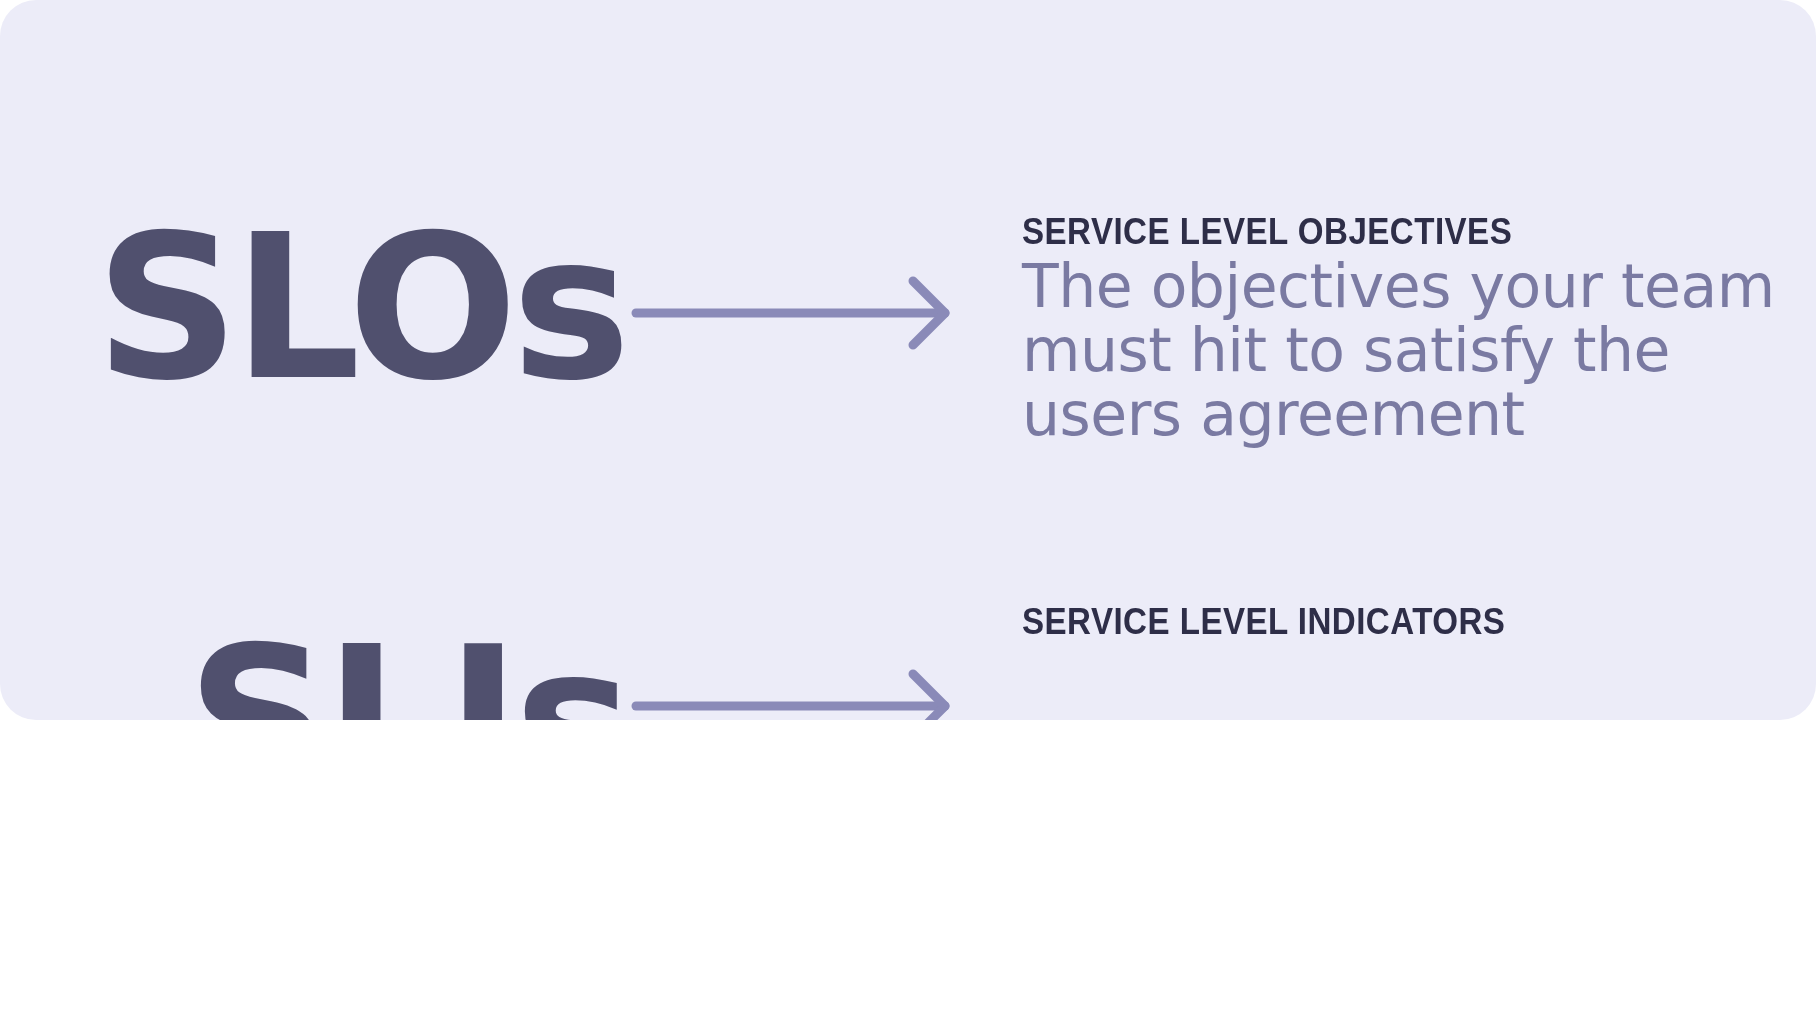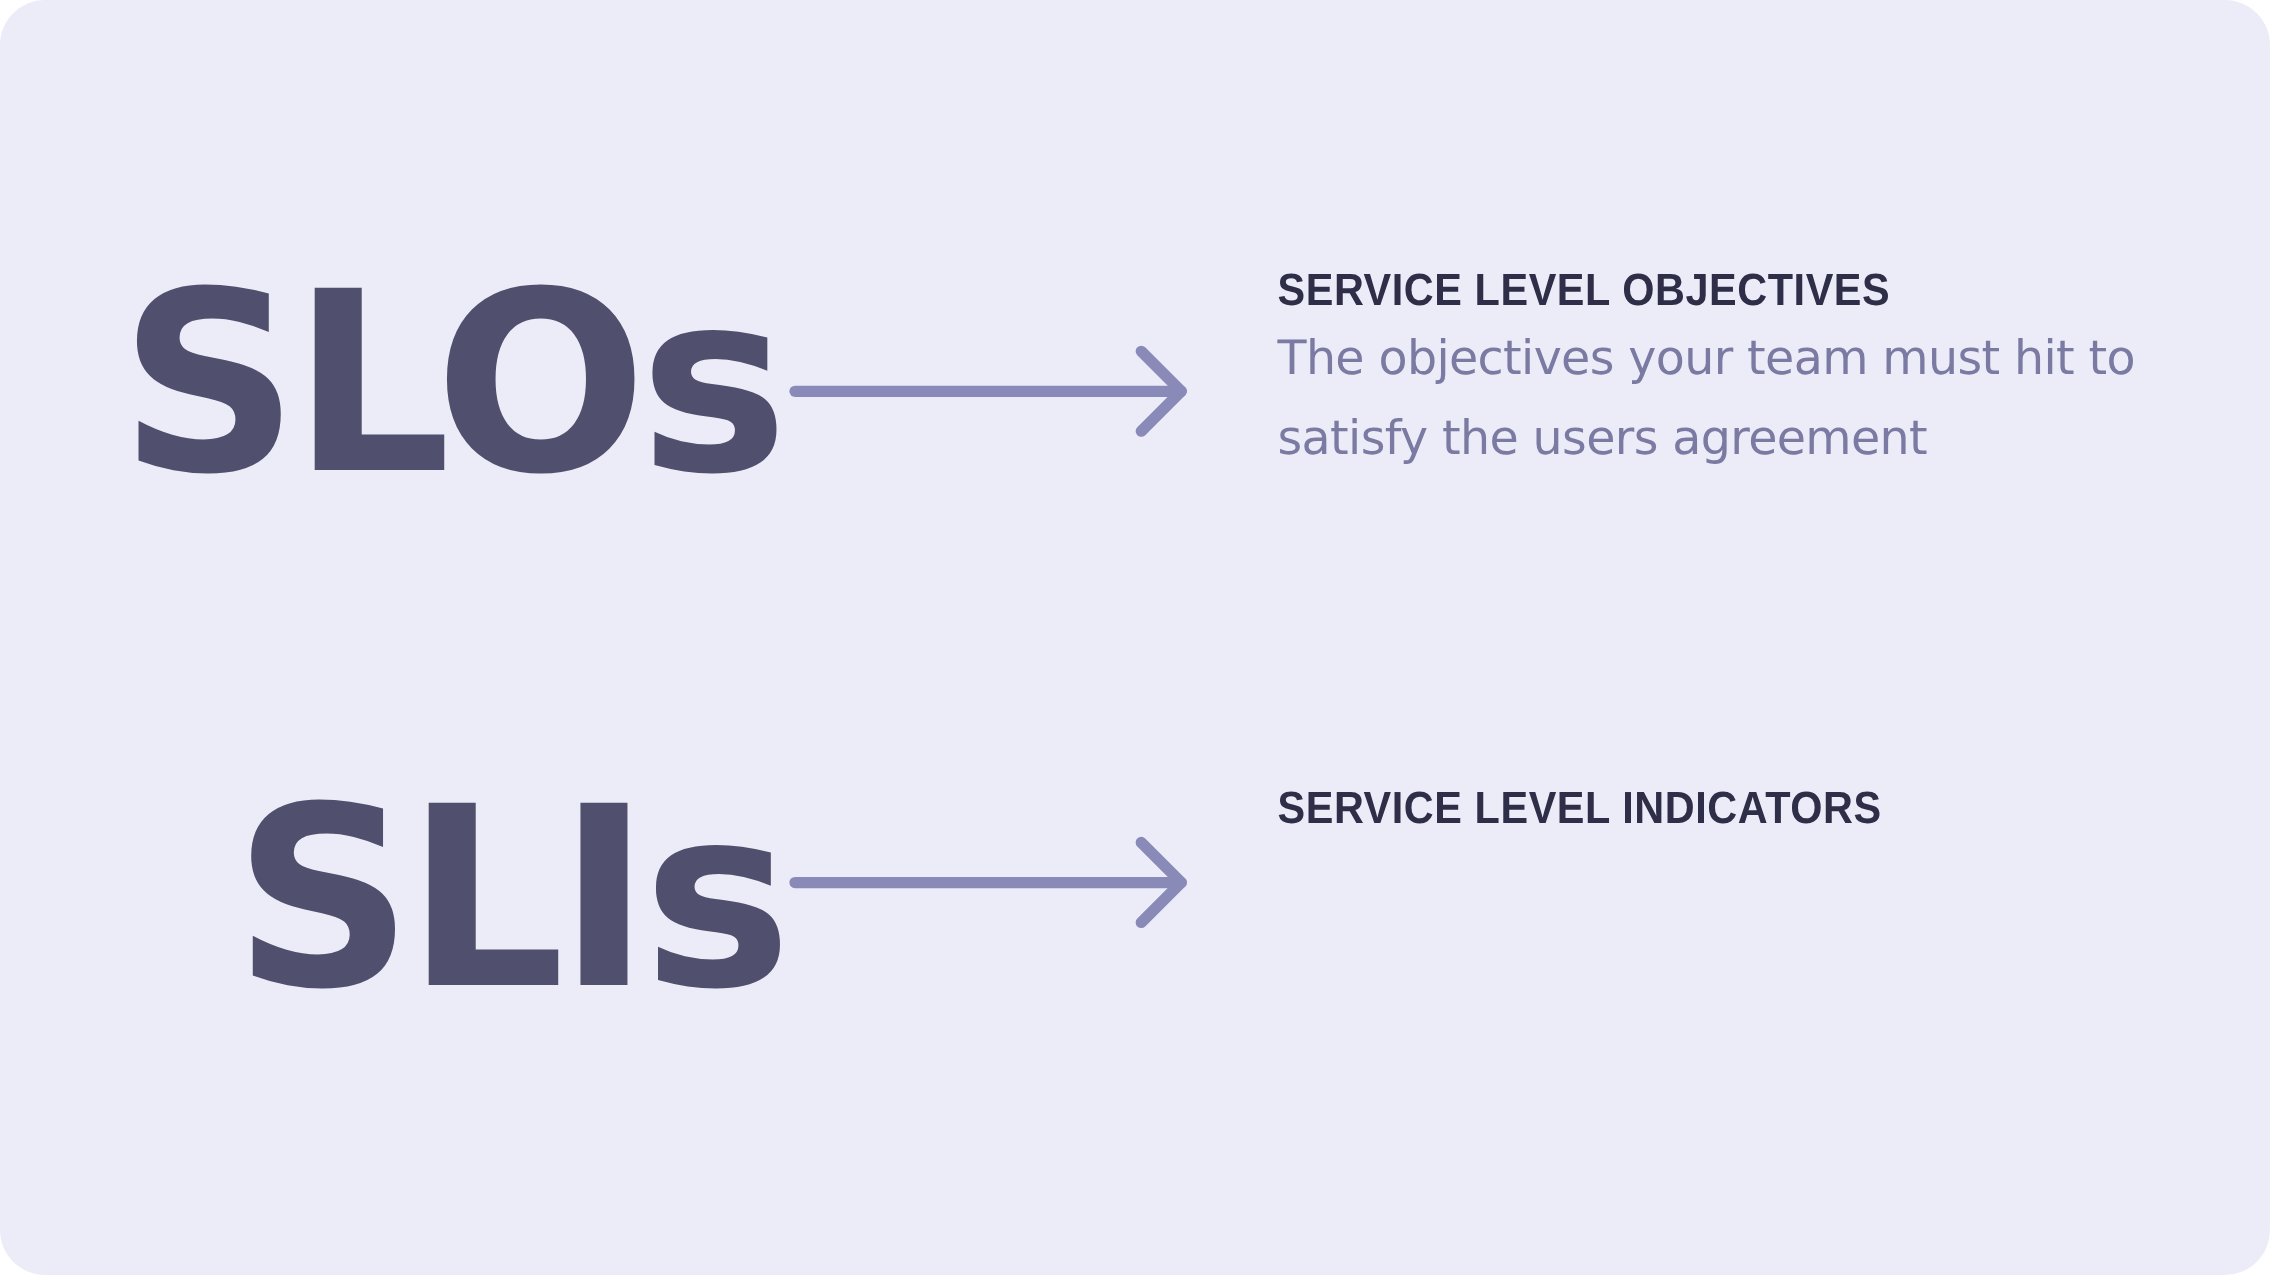--- a/index.html
+++ b/index.html
@@ -7,21 +7,21 @@
       padding: 0;
       width: 1816px;
       height: 1020px;
       background: #ffffff;
       overflow: hidden;
     }
     .card {
       position: absolute;
       left: 0; top: 0;
       width: 1816px;
-      height: 1020px;
+      height: 720px;
       background: #ECECF8;
       border-radius: 36px;
       overflow: hidden;
     }
     .row {
       position: absolute;
       left: 0;
       width: 1816px;
     }
     .row.slo { top: 190px; height: 260px; }
@@ -50,36 +50,36 @@
     }
     .row.slo .arrow { top: 83px; }
     .row.sli .arrow { top: 66px; }
 
     .desc {
       position: absolute;
       left: 1022px;
       width: 760px;
     }
     .row.slo .desc { top: 0px; margin-top: 20px; }
-    .row.sli .desc { top: 0px; margin-top: 24px; }
+    .row.sli .desc { top: 0px; }
 
     .heading {
       font-family: "Liberation Sans", sans-serif;
       font-weight: bold;
       font-size: 36px;
       line-height: 44px;
       color: #2E2E48;
       letter-spacing: 0.5px;
       transform: scaleX(0.92);
       transform-origin: left center;
       white-space: nowrap;
     }
     .body-text {
       font-family: "DejaVu Sans", sans-serif;
-      font-size: 38px;
+      font-size: 60px;
       line-height: 64px;
       color: #7A7AA2;
       margin-top: 0px;
       letter-spacing: -0.5px;
     }
   </style>
 </head>
 <body>
 
 <div class="card">

